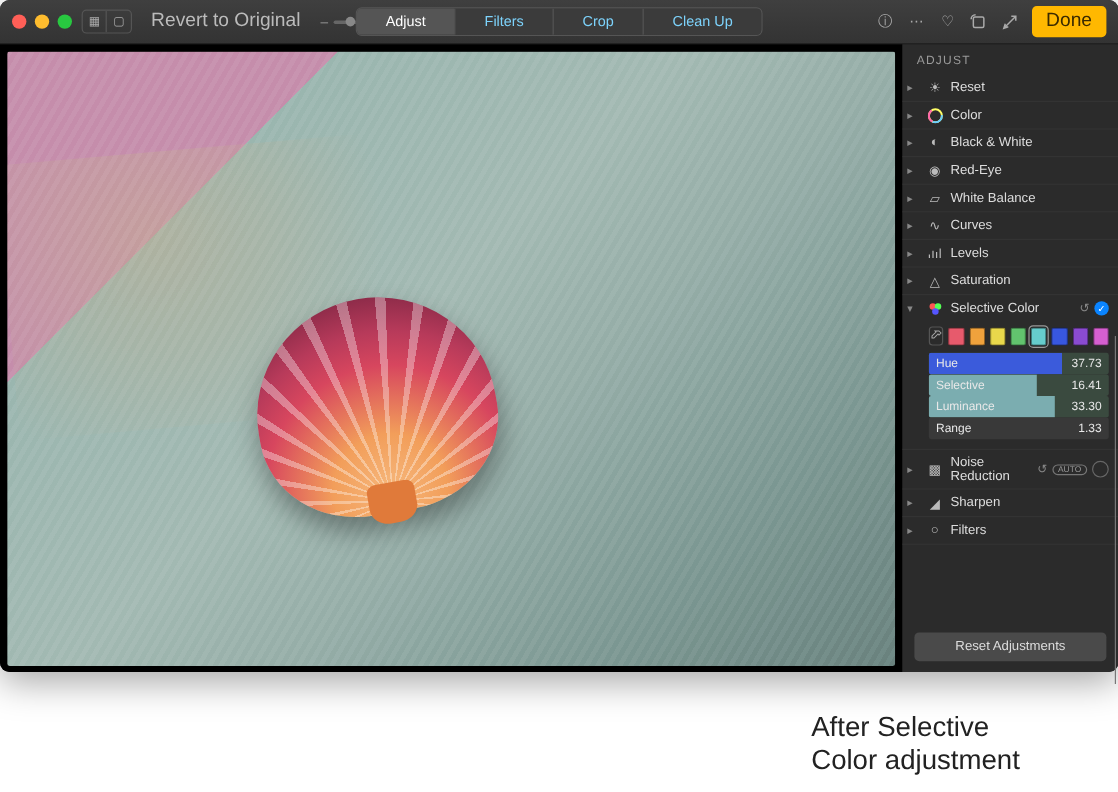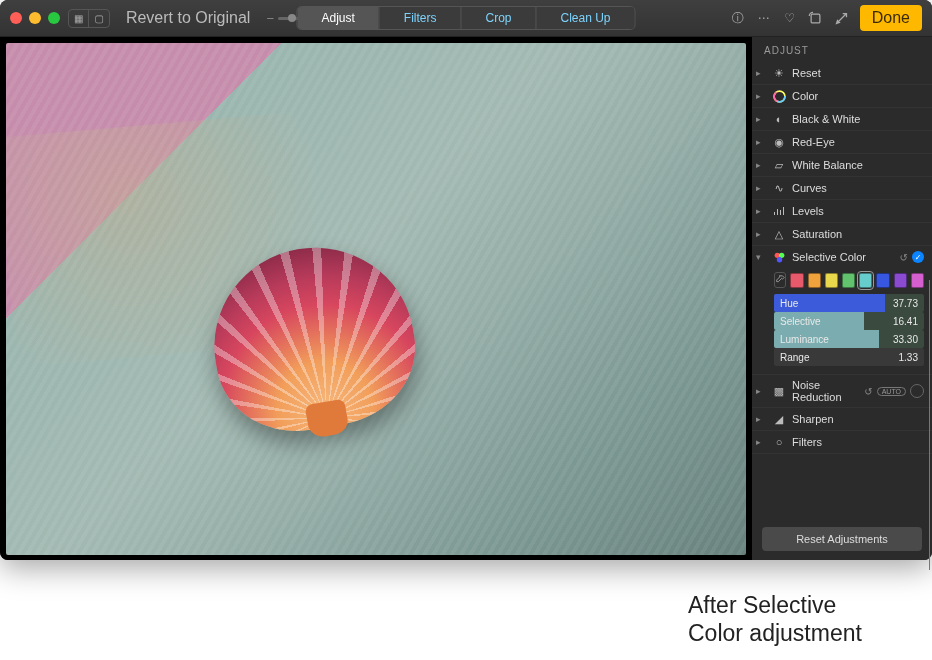--- a/index.html
+++ b/index.html
@@ -67,21 +67,21 @@
   .slider-row{display:flex;align-items:center;height:18px;margin-bottom:0;background:#3a4a3f;position:relative;border-radius:2px;overflow:hidden}
   .slider-row.range{background:#393939}
   .sr-fill{position:absolute;left:0;top:0;bottom:0;background:#3b5bdb}
   .sr-fill.cyan{background:#7badb0}
   .sr-label{position:relative;z-index:2;padding-left:6px;color:#e8e8e8;flex:1;font-size:10px}
   .sr-val{position:relative;z-index:2;padding-right:6px;color:#e8e8e8;font-size:10px}
 
   .panel-footer{margin-top:auto;padding:10px}
   .reset-btn{width:100%;background:#4a4a4a;color:#ddd;border:none;border-radius:4px;padding:6px 0;font-size:11px;text-align:center}
 
-  .caption{position:absolute;right:4px;bottom:12px;font-size:23px;color:#222;text-align:left;line-height:1.25;width:240px}
+  .caption{position:absolute;right:16px;bottom:12px;font-size:23px;color:#222;text-align:left;line-height:1.25;width:240px}
   .callout-line{position:absolute;right:2px;top:280px;width:1px;height:290px;background:#777}
 </style>
 </head>
 <body>
 
 <div class="frame">
   <div class="app-window">
 
     <div class="titlebar">
       <div class="traffic">

